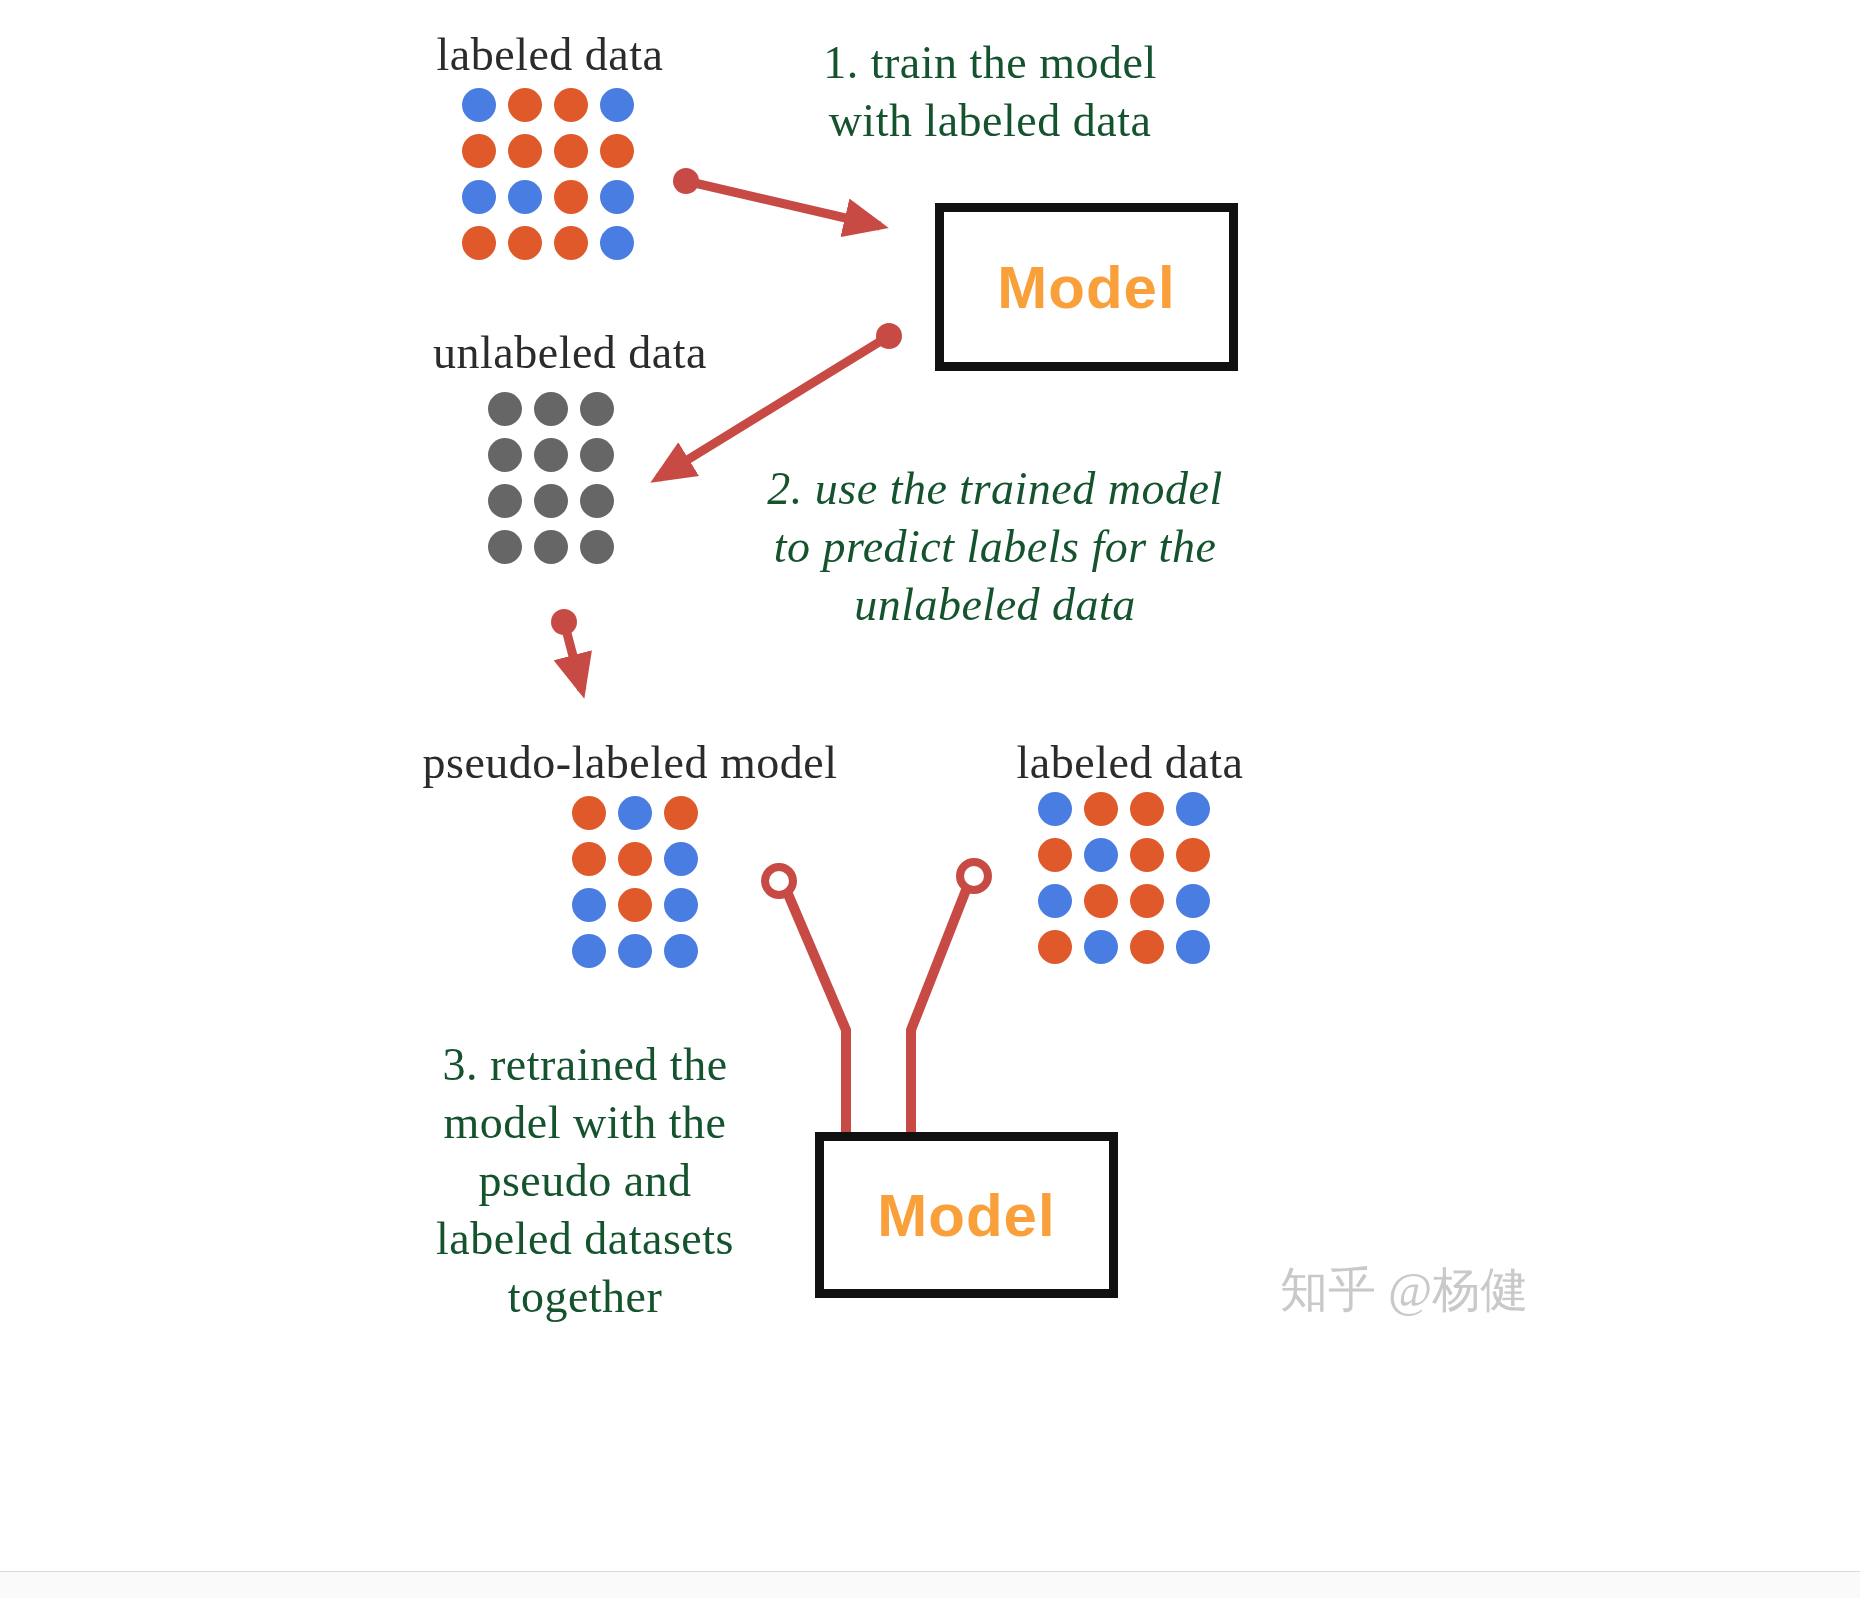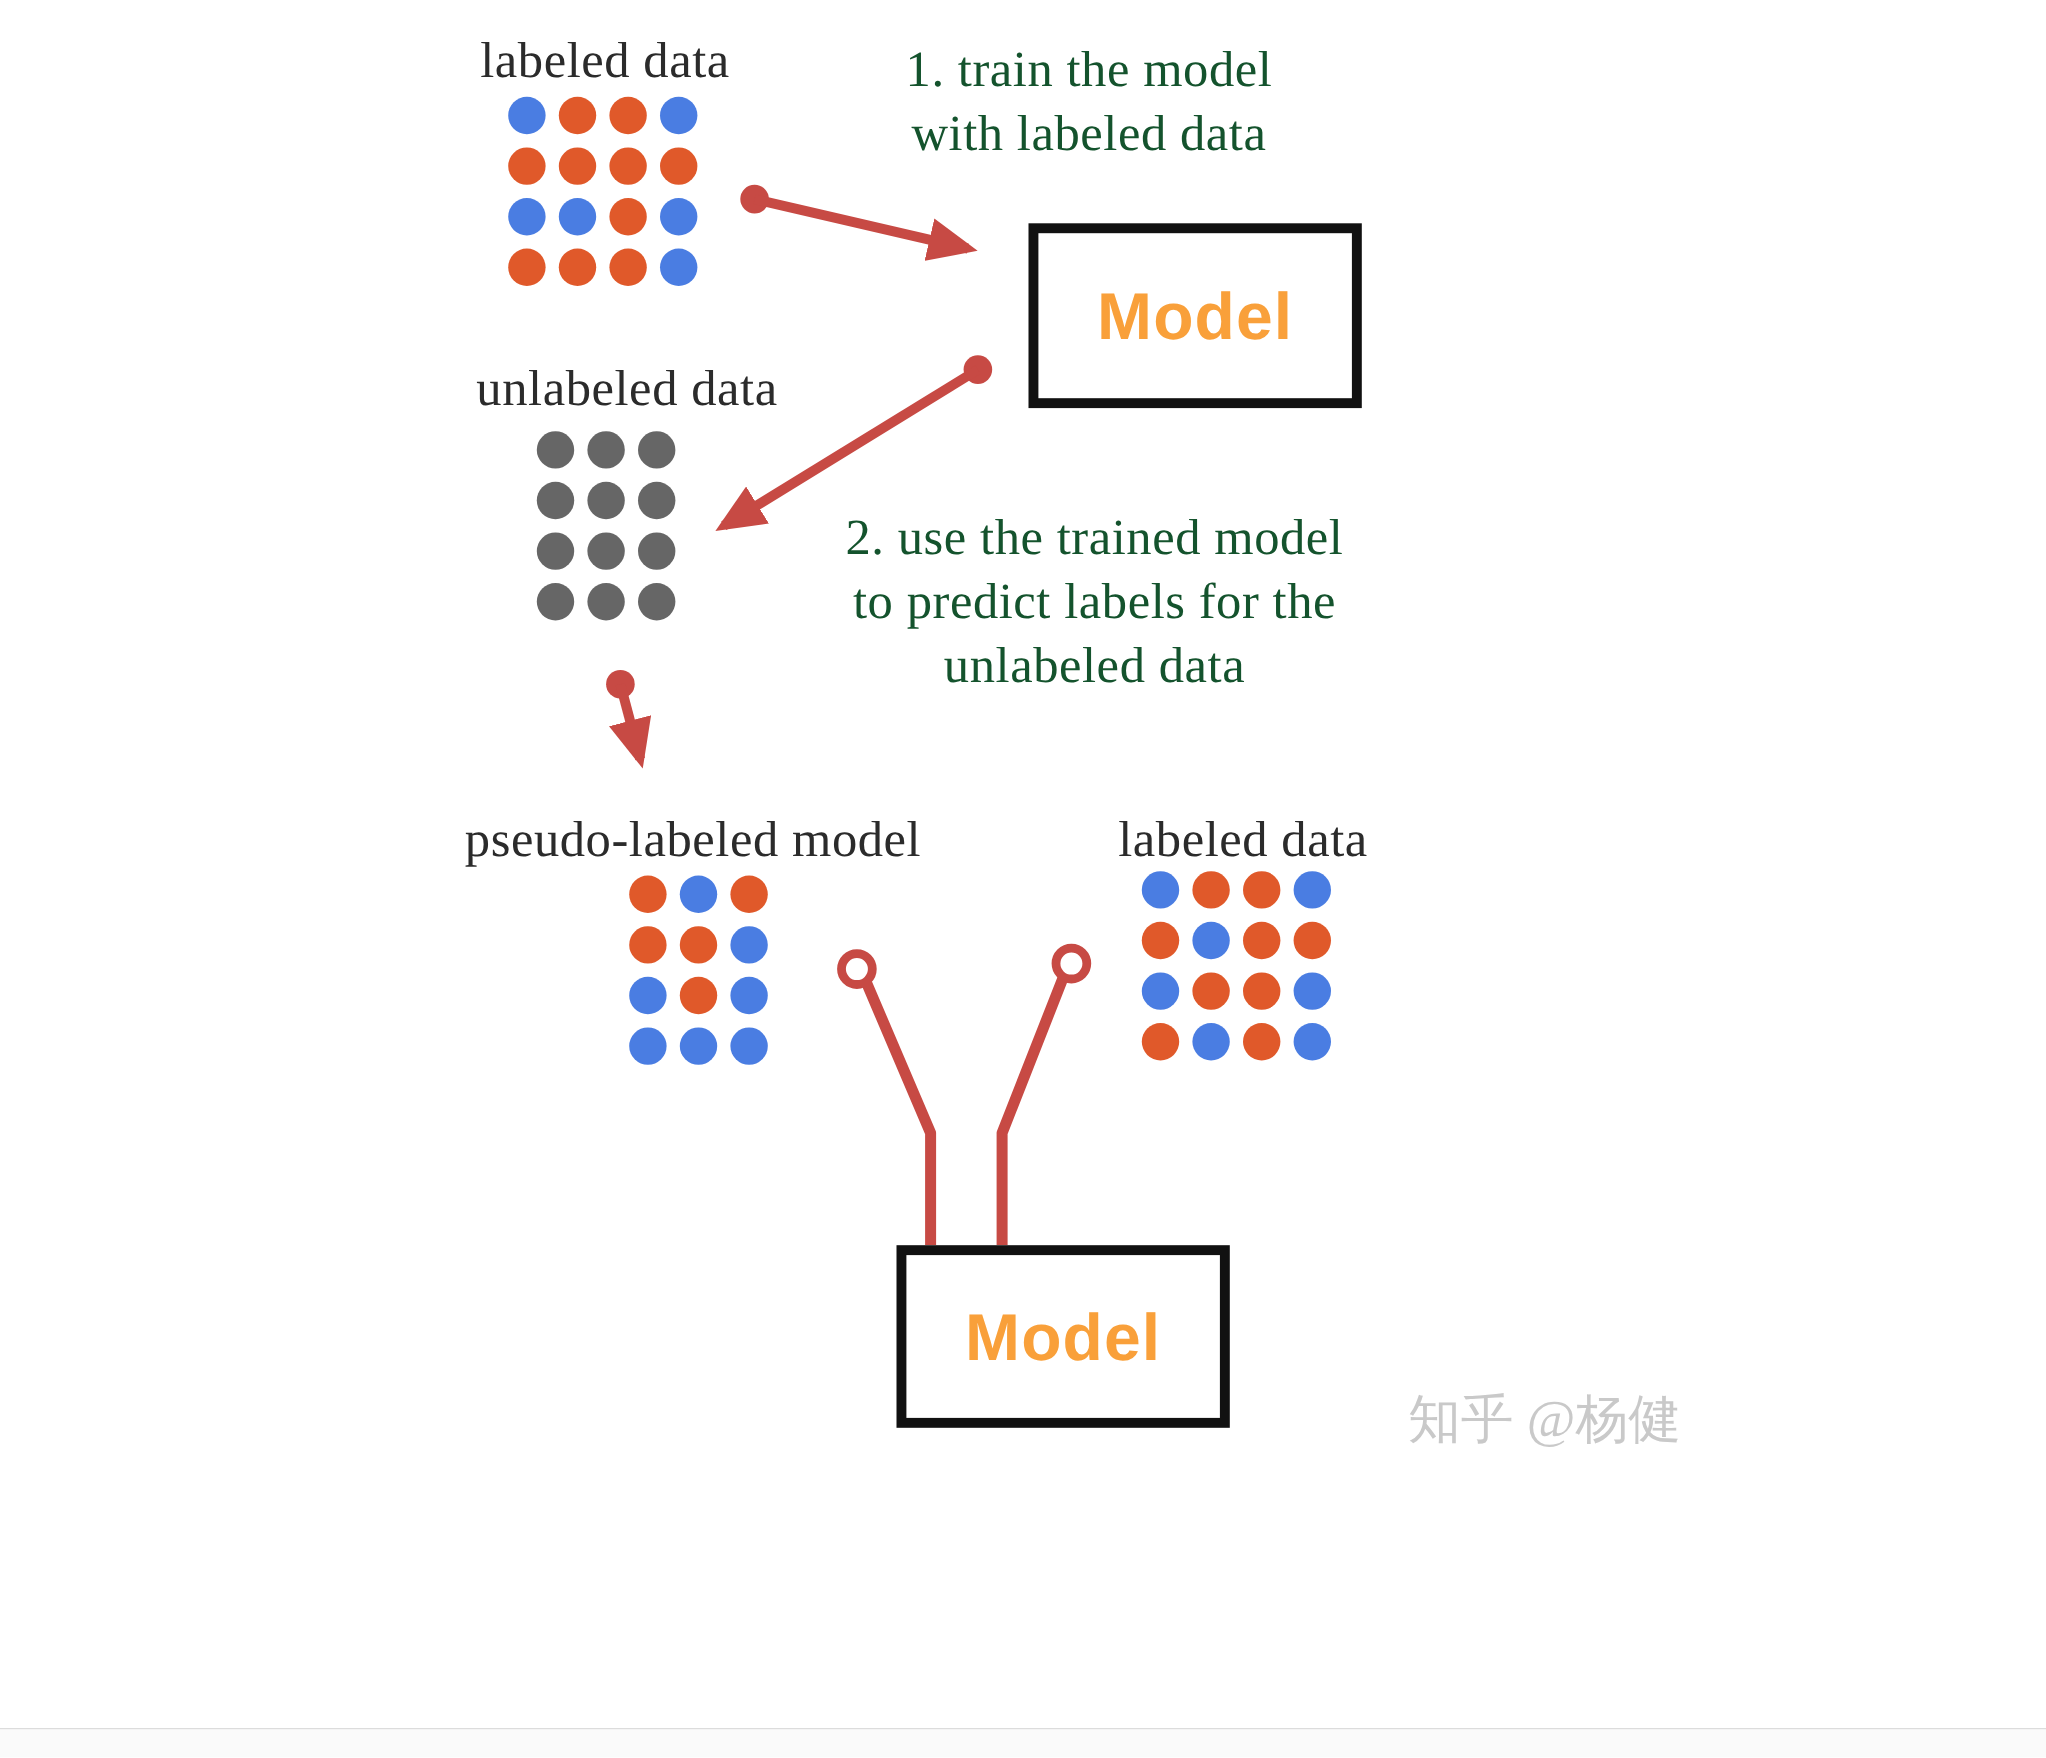--- a/index.html
+++ b/index.html
@@ -171,21 +171,21 @@
       <span class="dot" style="background: rgb(102, 102, 102);"></span>
       <span class="dot" style="background: rgb(102, 102, 102);"></span>
       <span class="dot" style="background: rgb(102, 102, 102);"></span>
       <span class="dot" style="background: rgb(102, 102, 102);"></span>
       <span class="dot" style="background: rgb(102, 102, 102);"></span>
       <span class="dot" style="background: rgb(102, 102, 102);"></span>
       <span class="dot" style="background: rgb(102, 102, 102);"></span>
       <span class="dot" style="background: rgb(102, 102, 102);"></span>
     </div>
 
-  <div class="abs step" style="left:730px; top:460px; width:530px;">2. use the trained model
+  <div class="abs step" style="left:730px; top:460px; width:530px;font-style:italic;">2. use the trained model
 to predict labels for the
 unlabeled data</div>
 
   <div class="abs title" style="left:385px; top:736px; width:490px;">pseudo-labeled model</div>
 
   <div class="abs dot-grid cols-3" style="left:572px; top:796px;">
       <span class="dot" style="background: rgb(224, 89, 42);"></span>
       <span class="dot" style="background: rgb(74, 125, 226);"></span>
       <span class="dot" style="background: rgb(224, 89, 42);"></span>
       <span class="dot" style="background: rgb(224, 89, 42);"></span>
@@ -213,20 +213,25 @@
       <span class="dot" style="background: rgb(74, 125, 226);"></span>
       <span class="dot" style="background: rgb(224, 89, 42);"></span>
       <span class="dot" style="background: rgb(224, 89, 42);"></span>
       <span class="dot" style="background: rgb(74, 125, 226);"></span>
       <span class="dot" style="background: rgb(224, 89, 42);"></span>
       <span class="dot" style="background: rgb(74, 125, 226);"></span>
       <span class="dot" style="background: rgb(224, 89, 42);"></span>
       <span class="dot" style="background: rgb(74, 125, 226);"></span>
     </div>
 
+  <div class="abs step" style="left:390px; top:1036px; width:390px;">3. retrained the
+model with the
+pseudo and
+labeled datasets
+together</div>
 
   <div class="abs model-box" style="left:815px; top:1132px; width:285px; height:148px;">
     <span class="model-label">Model</span>
   </div>
 
   <div class="abs watermark" style="left:1280px; top:1258px;">知乎 @杨健</div>
 
   <div class="bottom-strip"></div>
 </div>
 

